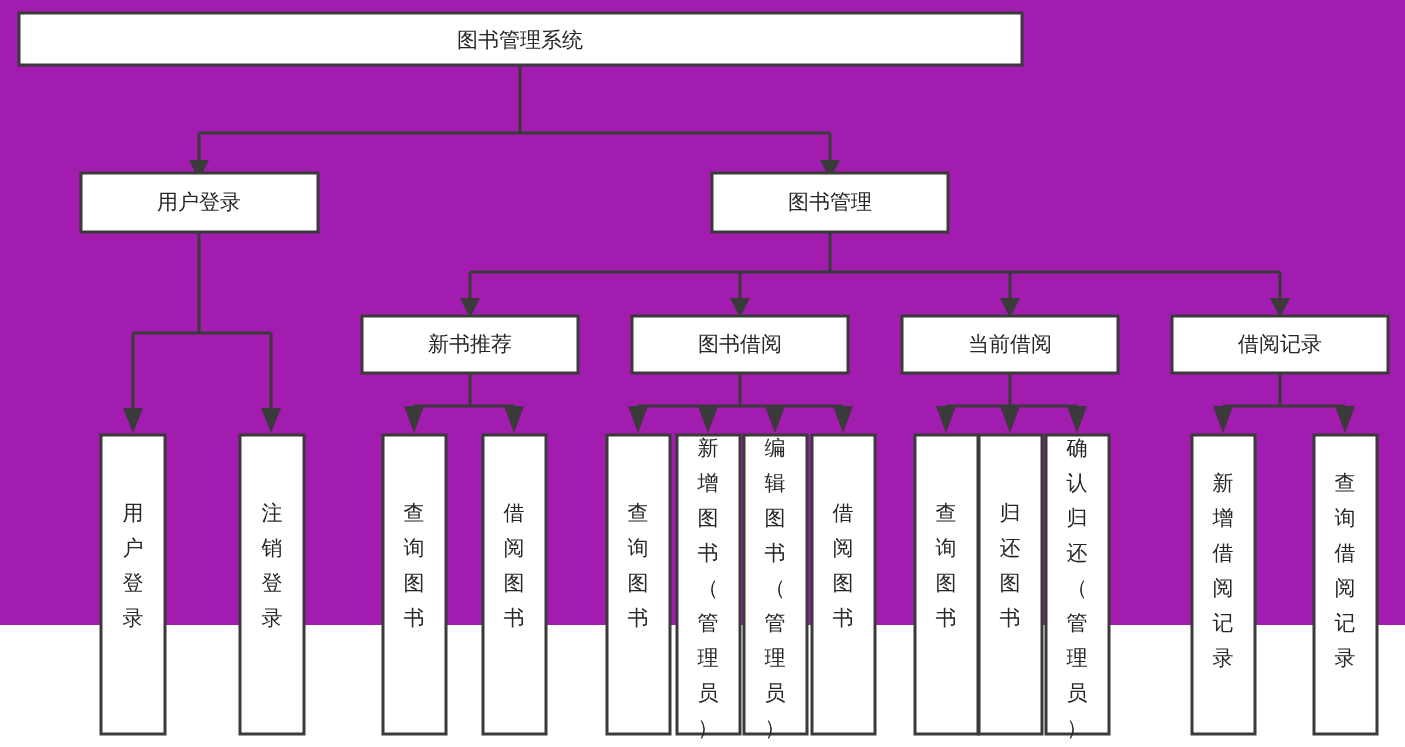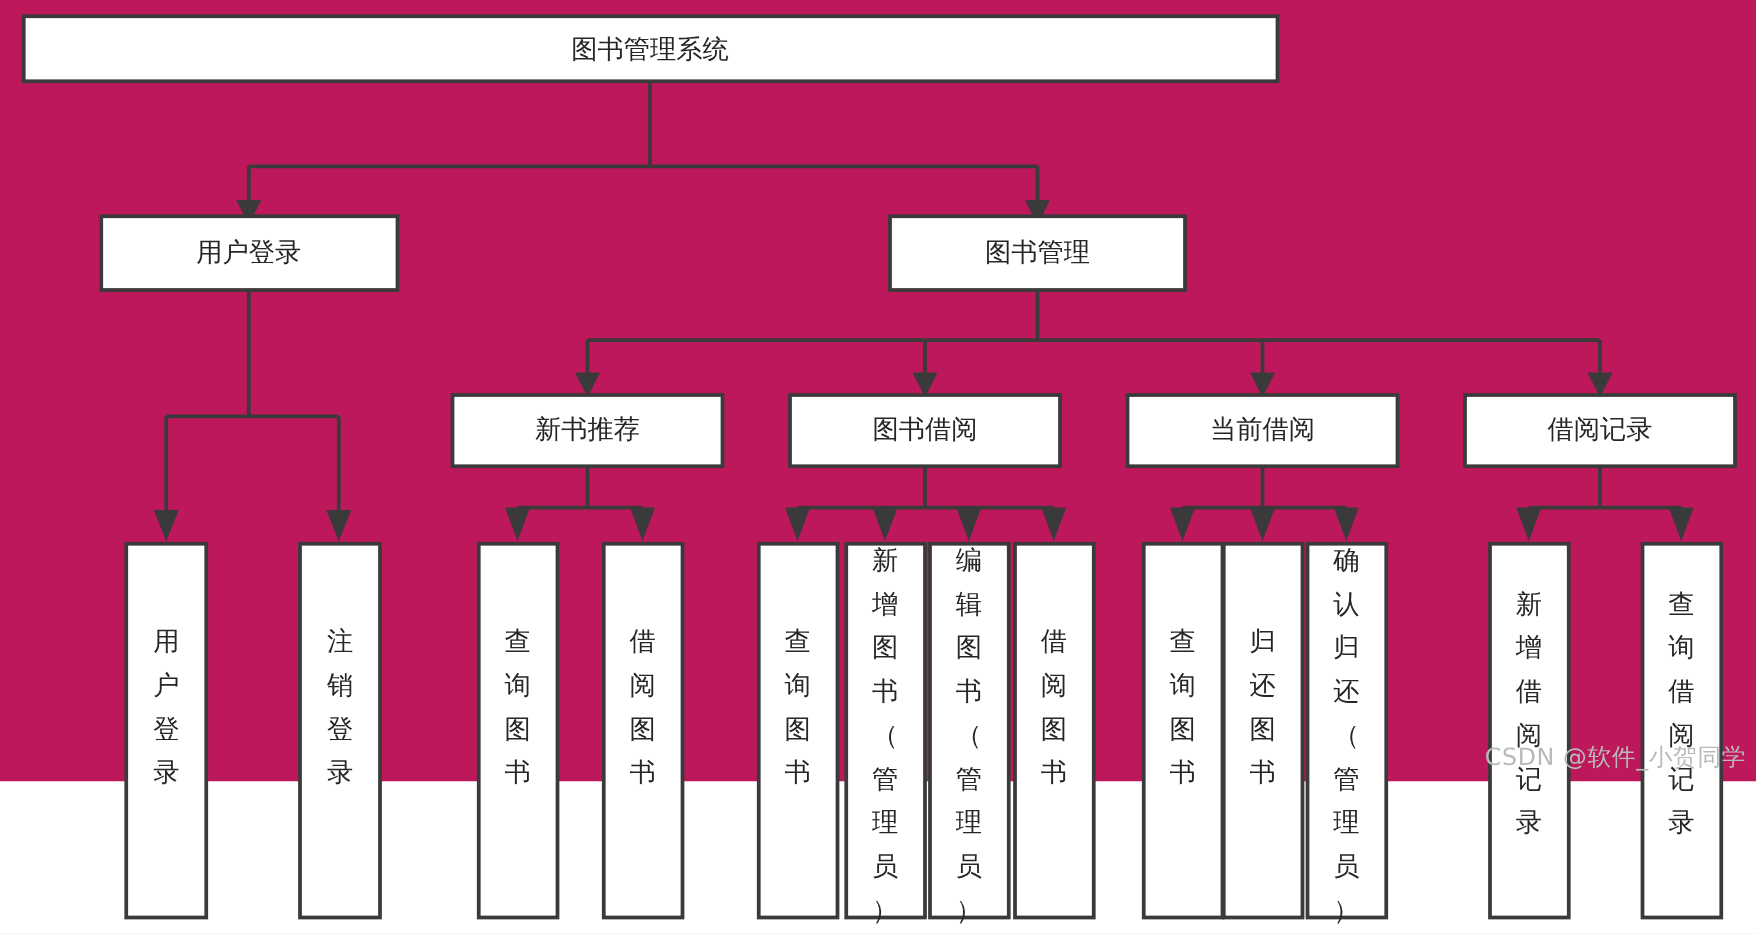--- a/index.html
+++ b/index.html
@@ -10,21 +10,21 @@
   body {
     width: 1405px;
     height: 747px;
     font-family: "DejaVu Sans", "Liberation Sans", sans-serif;
     overflow: hidden;
   }
   #diagram-root {
     position: relative;
     width: 1405px;
     height: 625px;
-    background: #be185d;
+    background: #a21caf;
   }
   svg#flow-svg {
     position: absolute;
     left: 0;
     top: 0;
     width: 1405px;
     height: 747px;
   }
   .node-box {
     fill: #ffffff;
@@ -206,15 +206,14 @@
       </g>
 
       <g>
         <rect class="node-box" x="1314" y="435" width="63" height="299"></rect>
         <text class="node-label-v" x="1345" y="490"><tspan x="1345" y="490">查</tspan><tspan x="1345" y="525">询</tspan><tspan x="1345" y="560">借</tspan><tspan x="1345" y="595">阅</tspan><tspan x="1345" y="630">记</tspan><tspan x="1345" y="665">录</tspan></text>
       </g>
 
     </g>
   </svg>
 
-  <div class="watermark-text">CSDN @软件_小贺同学</div>
 
 </div>
 
 </body></html>

